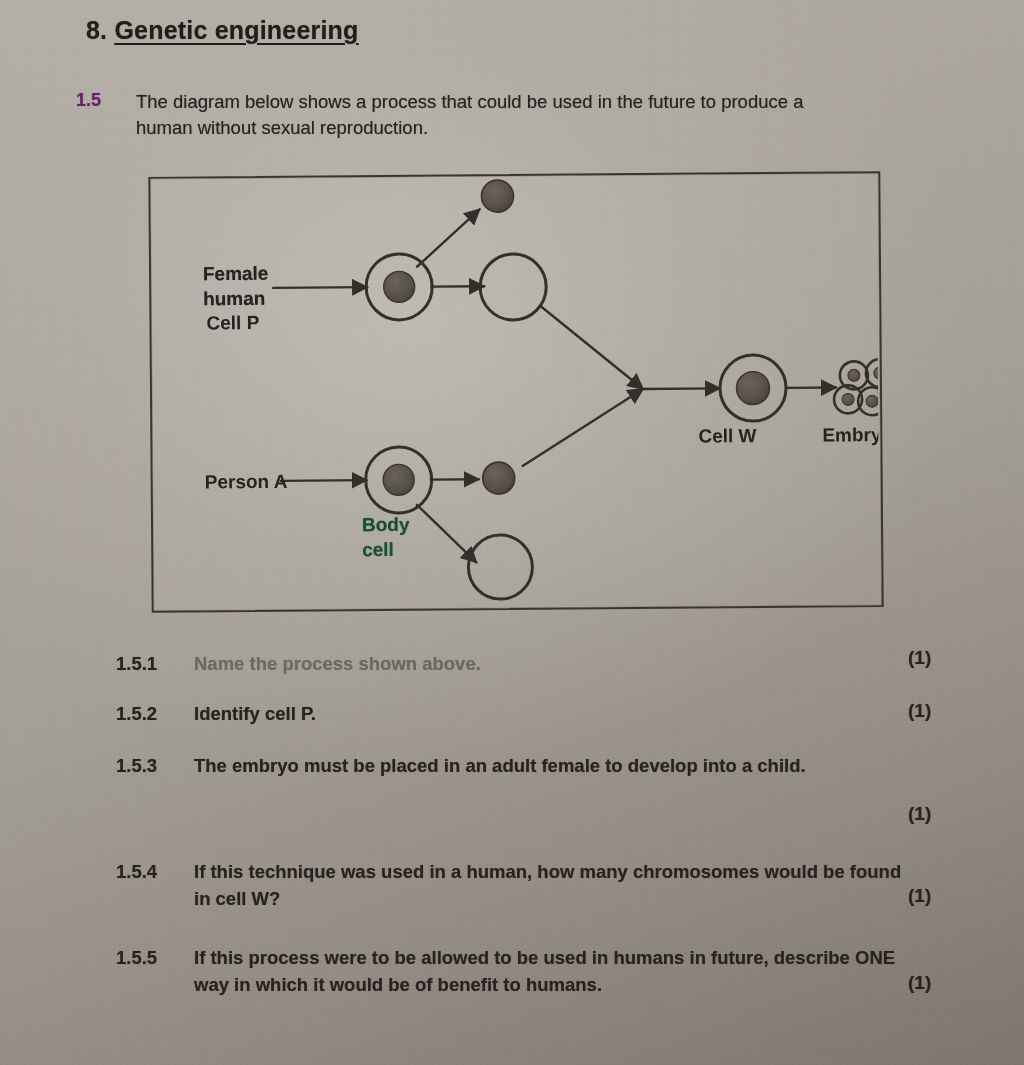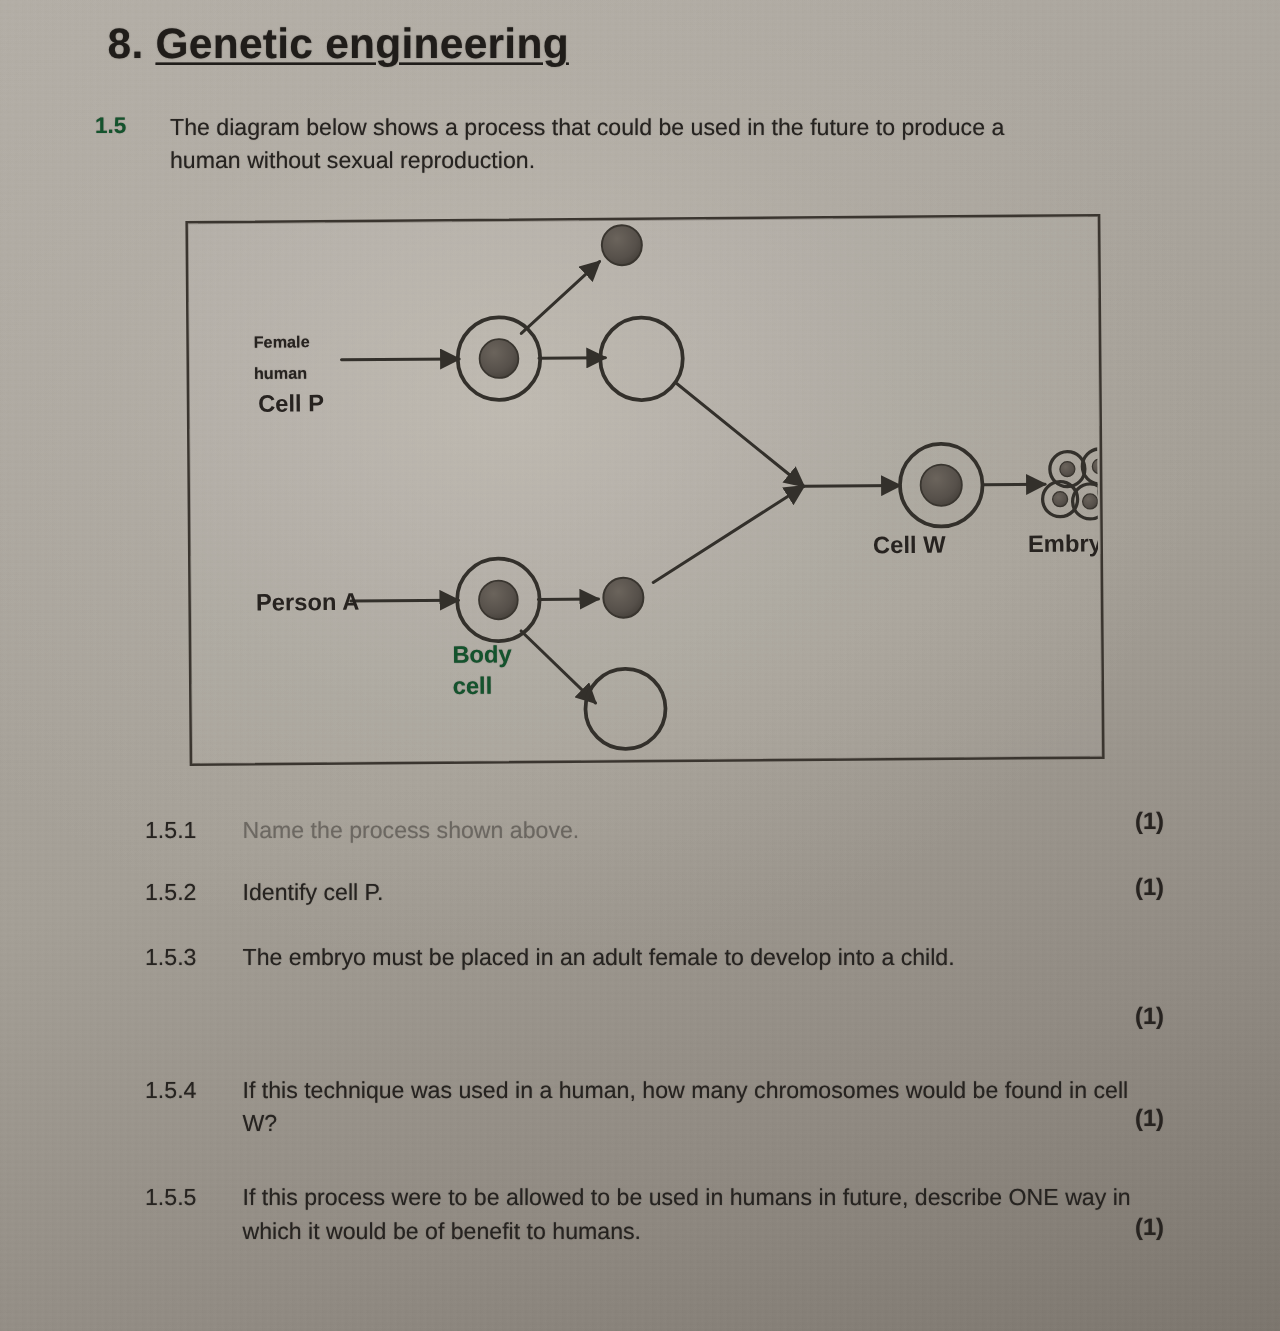--- a/index.html
+++ b/index.html
@@ -36,40 +36,40 @@
     position: absolute;
     inset: 0;
     color: #2a2622;
   }
 
   
   .heading {
     position: absolute;
     left: 86px;
     top: 16px;
-    font-size: 34px;
+    font-size: 25px;
     font-weight: bold;
     letter-spacing: 0.2px;
     color: #201d1a;
     text-shadow: 0 0 1.1px rgba(40,36,32,0.55);
   }
   .heading .ul {
     text-decoration: underline;
     text-underline-offset: 4px;
     text-decoration-thickness: 2px;
   }
 
   
   .q-intro-num {
     position: absolute;
     left: 76px;
     top: 90px;
     font-size: 18px;
     font-weight: 600;
-    color: #14532d;
+    color: #701a75;
     text-shadow: 0 0 0.9px rgba(40,36,32,0.5);
   }
   .q-intro-text {
     position: absolute;
     left: 136px;
     top: 89px;
     width: 720px;
     font-size: 18.5px;
     line-height: 26px;
     font-weight: 400;
@@ -102,21 +102,21 @@
     font-size: 19px;
     font-weight: 600;
     fill: #272320;
   }
 
   
   .subq {
     position: absolute;
     font-size: 18.5px;
     line-height: 27px;
-    font-weight: 400;
+    font-weight: 700;
     color: #262320;
     text-shadow: 0 0 0.9px rgba(40,36,32,0.5);
   }
   .subq .num {
     position: absolute;
     left: 0;
     top: 0;
     width: 56px;
   }
   .subq .body {
@@ -229,21 +229,21 @@
     </g>
 
     <text x="56" y="106"></text>
     <text x="57" y="153">Cell P</text>
     <text x="54" y="312">Person A</text>
     <text x="210" y="354"></text>
     <text x="548" y="270">Cell W</text>
     <text x="672" y="270">Embryo</text>
   </svg>
 
-  <div style="position:absolute;left:203px;top:261px;font-size:13px;font-weight:600;color:#272320;
+  <div style="position:absolute;left:203px;top:261px;font-size:19px;font-weight:600;color:#272320;
               text-shadow:0 0 0.9px rgba(40,36,32,0.5);line-height:25px;transform:rotate(-0.45deg);">
     <div>Female</div>
     <div>human</div>
   </div>
 
   <div style="position:absolute;left:362px;top:512px;font-size:19px;font-weight:600;color:#14532d;
               text-shadow:0 0 0.9px rgba(40,36,32,0.5);line-height:25px;transform:rotate(-0.45deg);">
     <div>Body</div>
     <div>cell</div>
   </div>

